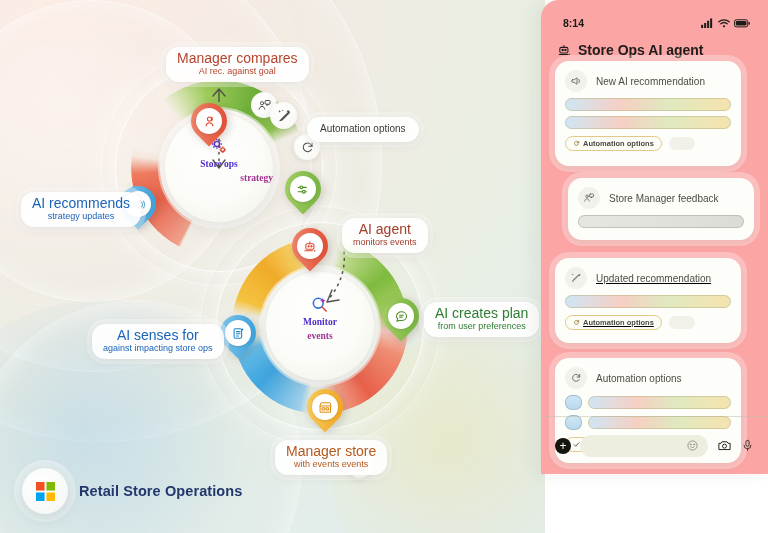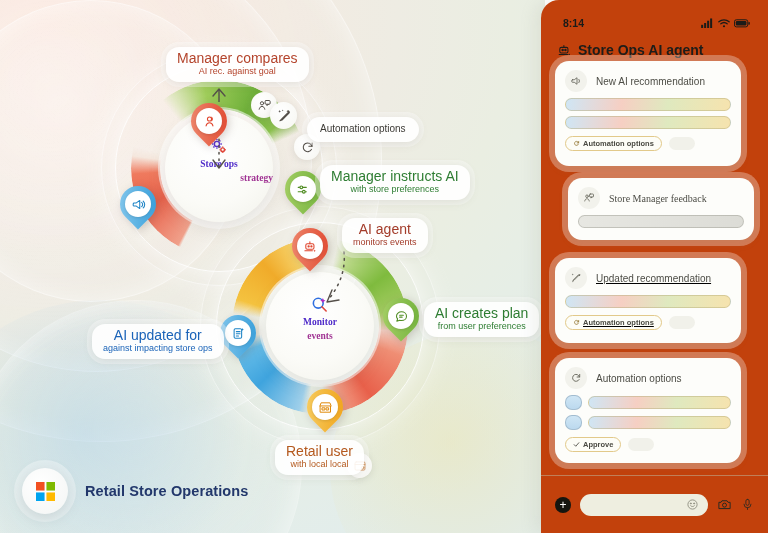--- a/index.html
+++ b/index.html
@@ -84,30 +84,30 @@
   .chip{position:absolute;background:rgba(255,255,255,.92);border-radius:13px;
     box-shadow:0 2px 10px rgba(120,115,100,.17), 0 0 0 5px rgba(255,255,255,.35);
     padding:5px 11px;text-align:center;line-height:12.5px;}
   .chip .t1{font-size:14px;font-weight:400;white-space:nowrap;}
   .chip .t2{font-size:9px;font-weight:400;white-space:nowrap;}
   .chip.single .t1{font-weight:400;font-size:10px;color:#3c3a35;}
 
   .dotarrow{position:absolute;}
 
   
-  #brand{position:absolute;left:22px;top:468px;display:flex;align-items:center;gap:17px;}
+  #brand{position:absolute;left:22px;top:468px;display:flex;align-items:center;gap:11px;}
   #brandcircle{width:46px;height:46px;border-radius:50%;
     background:radial-gradient(circle at 40% 35%, #ffffff, #f3f5f4);
     box-shadow:0 4px 14px rgba(120,130,135,.25), 0 0 0 8px rgba(255,255,255,.35);
     display:flex;align-items:center;justify-content:center;}
   #brandtext{font-size:14.5px;font-weight:700;color:#22376b;letter-spacing:.1px;}
 
   
-  #phone{position:absolute;left:541px;top:0;width:227px;height:533px;
-    background:#c2410c;border-top-left-radius:18px;overflow:hidden;
+  #phone{position:absolute;left:541px;top:0;width:227px;height:474px;
+    background:#fca5a5;border-top-left-radius:18px;overflow:hidden;
     box-shadow:-6px 0 16px rgba(150,150,130,.14);}
   #statusbar{height:30px;display:flex;align-items:center;justify-content:space-between;
     padding:8px 18px 0 22px;}
   #clock{font-size:10.5px;font-weight:700;color:#1b1b18;}
   #statusicons{display:flex;align-items:center;gap:4px;}
   #apptitle{display:flex;align-items:center;gap:6px;padding:4px 0 0 16px;}
   #apptitle .txt{font-size:14px;font-weight:700;color:#1d1d1a;}
 
   .card{position:absolute;background:#fdfdfa;border-radius:14px;
     box-shadow:0 3px 10px rgba(140,140,115,.16), 0 0 0 6px rgba(255,255,255,.30);}
@@ -310,44 +310,44 @@
     <div class="chip" style="left:166px;top:47px;">
       <div class="t1" style="color:#b4442c;">Manager compares</div>
       <div class="t2" style="color:#b4442c;">AI rec. against goal</div>
     </div>
 
 
     <div class="chip single" style="left:307px;top:117px;padding:6px 13px;">
       <div class="t1">Automation options</div>
     </div>
 
-    <div class="chip" style="left:320px;top:165px;">
-      <div class="t1" style="color:#2e7d32;">Manager instructs AI</div>
-      <div class="t2" style="color:#2e7d32;">with store preferences</div>
-    </div>
 
     <div class="chip" style="left:342px;top:218px;">
       <div class="t1" style="color:#a33c2a;">AI agent</div>
       <div class="t2" style="color:#a33c2a;">monitors events</div>
     </div>
 
     <div class="chip" style="left:424px;top:302px;">
       <div class="t1" style="color:#2e7d32;">AI creates plan</div>
       <div class="t2" style="color:#2e7d32;">from user preferences</div>
     </div>
 
+    <div class="chip" style="left:21px;top:192px;">
+      <div class="t1" style="color:#1a63b8;">AI recommends</div>
+      <div class="t2" style="color:#1a63b8;">strategy updates</div>
+    </div>
 
     <div class="chip" style="left:92px;top:324px;">
-      <div class="t1" style="color:#1a63b8;">AI updated for</div>
+      <div class="t1" style="color:#1a63b8;">AI senses for</div>
       <div class="t2" style="color:#1a63b8;">against impacting store ops</div>
     </div>
 
     <div class="chip" style="left:275px;top:440px;">
-      <div class="t1" style="color:#b4591e;">Retail user</div>
-      <div class="t2" style="color:#b4591e;">with local local</div>
+      <div class="t1" style="color:#b4591e;">Manager store</div>
+      <div class="t2" style="color:#b4591e;">with events events</div>
     </div>
 
     <div id="brand">
       <div id="brandcircle">
         <svg width="19" height="19" viewBox="0 0 20 20">
           <rect x="0" y="0" width="9" height="9" fill="#f25022"></rect>
           <rect x="11" y="0" width="9" height="9" fill="#7fba00"></rect>
           <rect x="0" y="11" width="9" height="9" fill="#00a4ef"></rect>
           <rect x="11" y="11" width="9" height="9" fill="#ffb900"></rect>
         </svg>
@@ -408,21 +408,21 @@
           <svg width="7" height="7" viewBox="0 0 24 24" fill="none" stroke="#8a6a20" stroke-width="2.4" stroke-linecap="round">
             <path d="M19 10a7 7 0 1 0-.6 5"></path>
               <path d="M19.4 4.8V10h-5.2"></path>
           </svg>
           <span>Automation options</span>
         </div>
         <div class="ghostpill"></div>
       </div>
     </div>
 
-    <div class="card" style="left:27px;top:178px;width:186px;height:62px;font-family:Liberation Serif, serif;">
+    <div class="card" style="left:27px;top:178px;width:186px;height:62px;">
       <div class="cardhead">
         <div class="ic">
           <svg width="12" height="12" viewBox="0 0 24 24" fill="none" stroke="#6a6a60" stroke-width="1.7" stroke-linecap="round" stroke-linejoin="round">
             <circle cx="8" cy="8.5" r="2.6"></circle>
               <path d="M3.5 18c.5-2.8 2.2-4.5 4.5-4.5S12 15.2 12.5 18"></path>
             <rect x="13" y="4" width="8" height="6" rx="1.6"></rect>
               <path d="M16 10v2.2L18.2 10"></path>
           </svg>
         </div>
         <div class="tt">Store Manager feedback</div>

